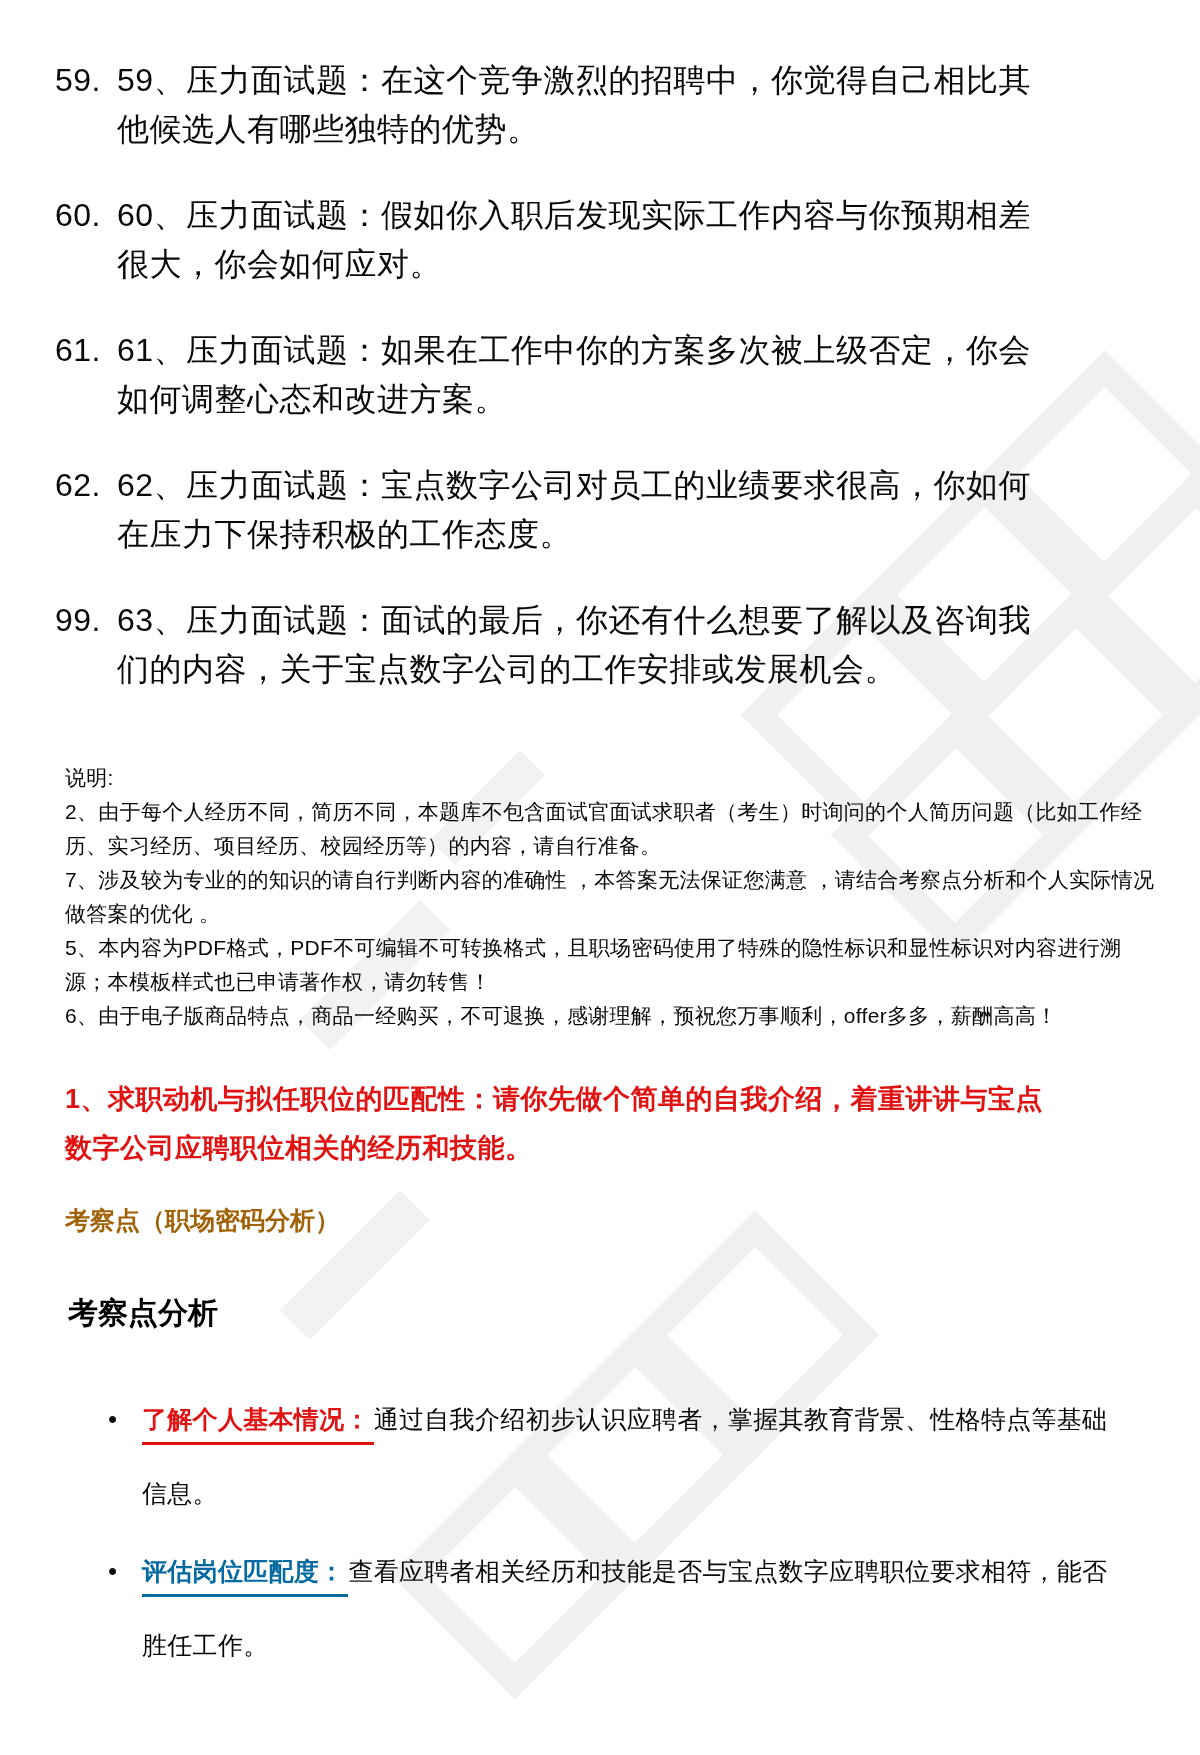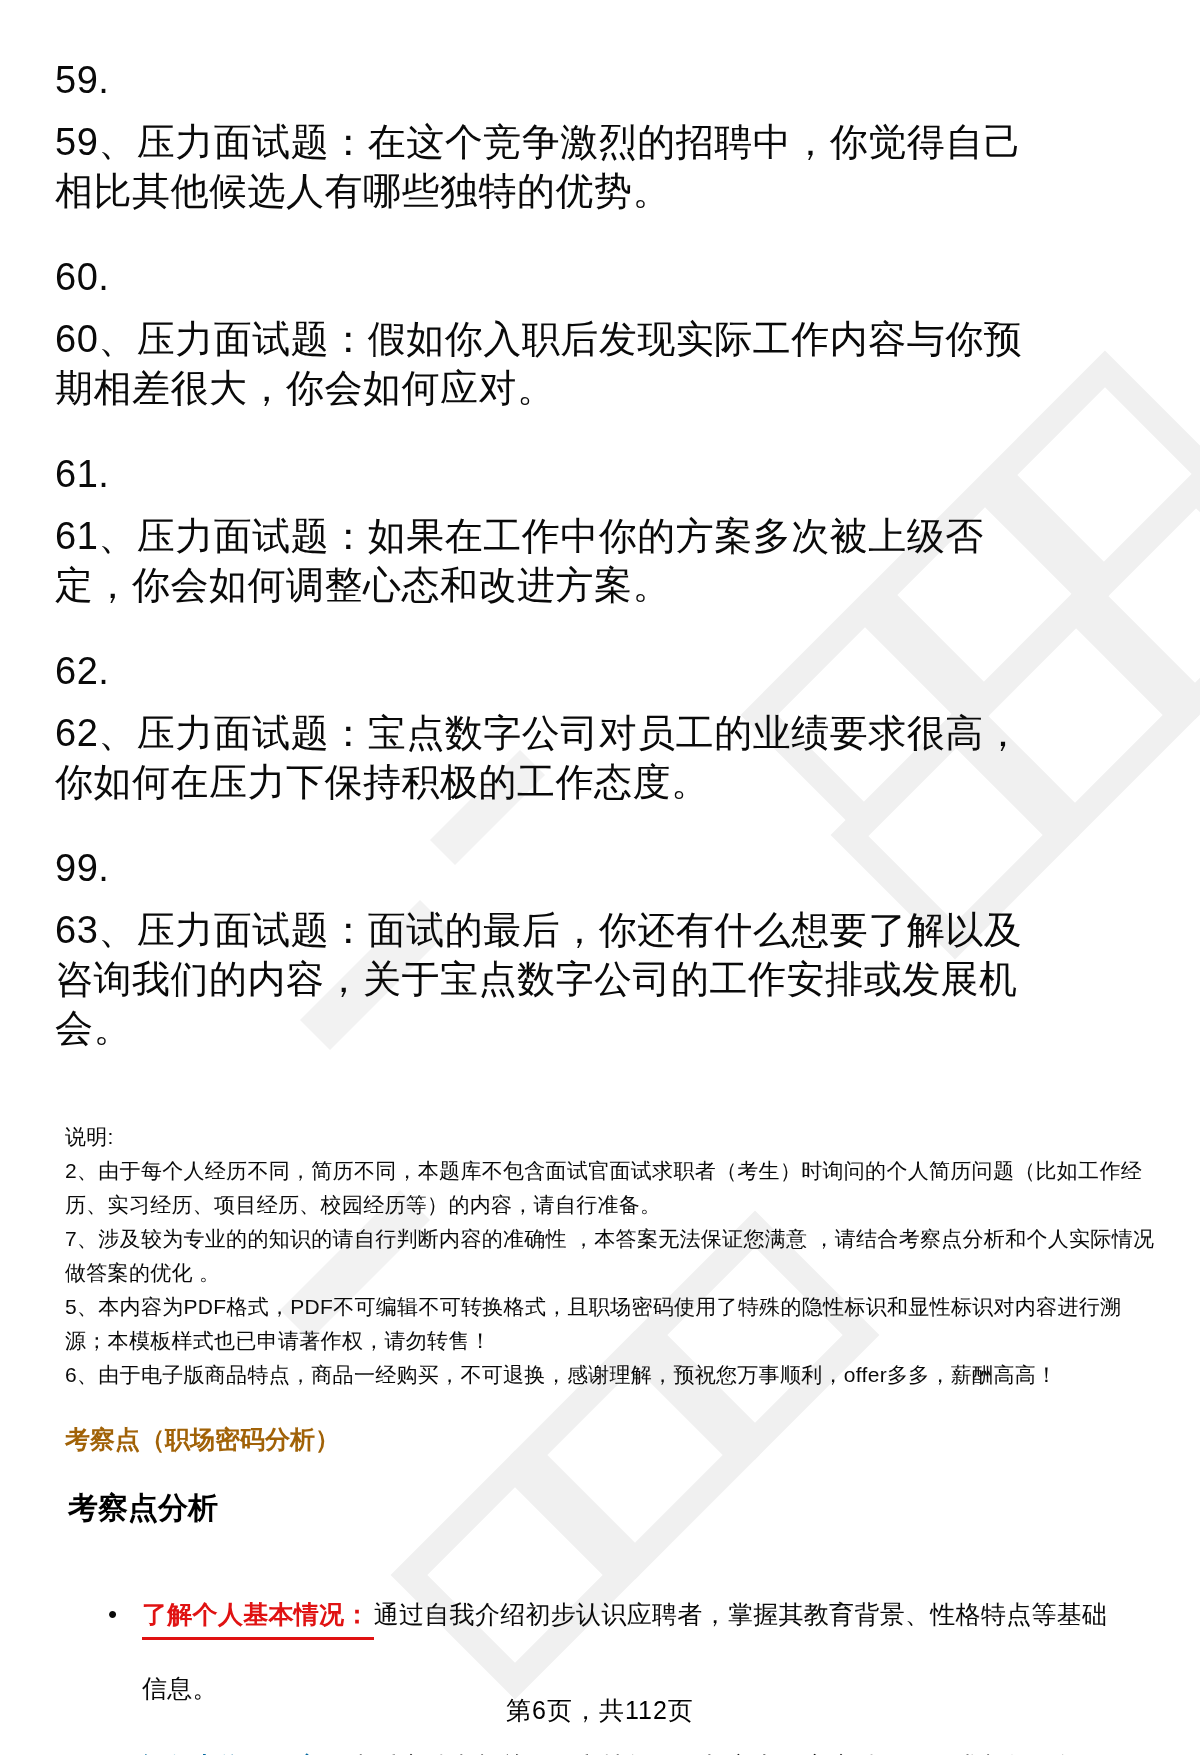--- a/index.html
+++ b/index.html
@@ -8,21 +8,21 @@
     width:1200px;height:1755px;
     background:#ffffff;
     overflow:hidden;
     font-family:"Liberation Sans","DejaVu Sans",sans-serif;
     color:#0a0a0a;
   }
   
   .watermark{position:absolute;inset:0;pointer-events:none;z-index:0;}
   
   .questions{position:relative;z-index:1;padding:56px 160px 0 55px;}
-  .q{display:flex;font-size:38px;line-height:49px;margin-bottom:37px;letter-spacing:0.5px;flex-direction:column;}
+  .q{display:flex;font-size:32px;line-height:49px;margin-bottom:37px;letter-spacing:0.5px;}
   .q-num{flex:0 0 62px;}
   .q-text{flex:1;}
   
   .notes{position:relative;z-index:1;padding:30px 42px 0 65px;font-size:21px;line-height:34px;letter-spacing:0.3px;}
   .notes p{margin:0;}
   
   .hl-question{
     position:relative;z-index:1;
     margin:42px 130px 0 65px;
     color:#e01212;font-weight:bold;
@@ -30,21 +30,21 @@
   }
   .hl-sub{
     position:relative;z-index:1;
     margin:32px 130px 0 65px;
     color:#a16207;font-weight:bold;
     font-size:25px;line-height:30px;
   }
   
   .analysis-heading{
     position:relative;z-index:1;
-    margin:34px 0 0 68px;
+    margin:58px 0 0 68px;
     font-size:30px;font-weight:bold;color:#000;
   }
   .bullets{position:relative;z-index:1;margin:48px 90px 0 108px;}
   .bullet{display:flex;font-size:25px;line-height:74px;margin-bottom:4px;}
   .b-dot{flex:0 0 34px;font-size:26px;}
   .b-body{flex:1;letter-spacing:0.3px;}
   .term{font-weight:bold;border-bottom:3px solid currentColor;padding-bottom:9px;padding-right:4px;}
   .term-red{color:#e01212;}
   .term-blue{color:#0369a1;}
   
@@ -101,30 +101,30 @@
   </div>
 
   <div class="notes">
     <p>说明:</p>
     <p>2、由于每个人经历不同，简历不同，本题库不包含面试官面试求职者（考生）时询问的个人简历问题（比如工作经历、实习经历、项目经历、校园经历等）的内容，请自行准备。</p>
     <p>7、涉及较为专业的的知识的请自行判断内容的准确性 ，本答案无法保证您满意 ，请结合考察点分析和个人实际情况做答案的优化 。</p>
     <p>5、本内容为PDF格式，PDF不可编辑不可转换格式，且职场密码使用了特殊的隐性标识和显性标识对内容进行溯源；本模板样式也已申请著作权，请勿转售！</p>
     <p>6、由于电子版商品特点，商品一经购买，不可退换，感谢理解，预祝您万事顺利，offer多多，薪酬高高！</p>
   </div>
 
+  <p class="hl-question">1、求职动机与拟任职位的匹配性：请你先做个简单的自我介绍，着重讲讲与宝点数字公司应聘职位相关的经历和技能。</p>
   <p class="hl-sub">考察点（职场密码分析）</p>
 
   <h2 class="analysis-heading">考察点分析</h2>
 
   <div class="bullets">
     <div class="bullet">
       <span class="b-dot">•</span>
       <span class="b-body"><span class="term term-red">了解个人基本情况：</span><span>通过自我介绍初步认识应聘者，掌握其教育背景、性格特点等基础信息。</span></span>
     </div>
     <div class="bullet">
       <span class="b-dot">•</span>
       <span class="b-body"><span class="term term-blue">评估岗位匹配度：</span><span>查看应聘者相关经历和技能是否与宝点数字应聘职位要求相符，能否胜任工作。</span></span>
     </div>
   </div>
 
-  <div class="footer">第6页，共112页</div>
 
 </div>
 
 </body></html>

